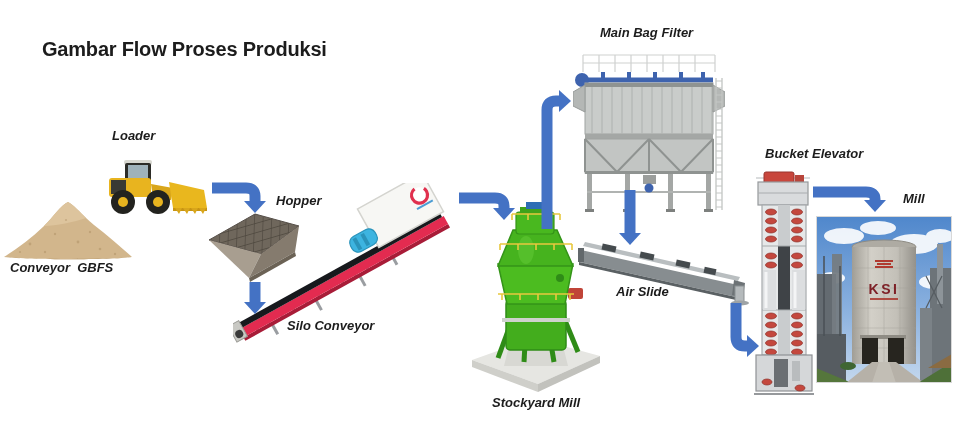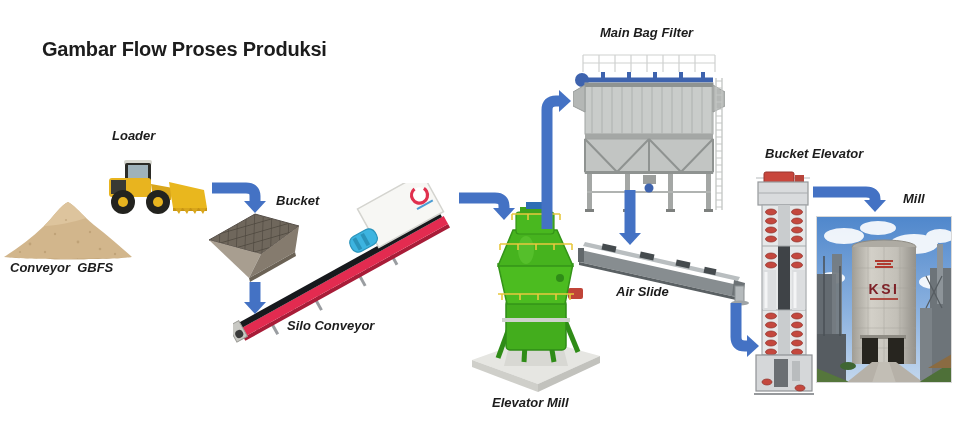--- a/index.html
+++ b/index.html
@@ -78,21 +78,21 @@
         <path d="M0,0 H9 M0,0 V9" stroke="#453f36" stroke-width="1.3" fill="none"></path>
       </pattern>
     </defs>
     <polygon points="6,30 52,4 96,16 58,44" fill="#6f675c"></polygon>
     <polygon points="6,30 52,4 96,16 58,44" fill="url(#hgrid)" opacity="0.85"></polygon>
     <polygon points="6,30 52,4 96,16 58,44" fill="none" stroke="#57504a" stroke-width="1"></polygon>
     <polygon points="6,30 58,44 46,68" fill="#a89e90"></polygon>
     <polygon points="58,44 96,16 92,42 46,68" fill="#857b6e"></polygon>
     <polygon points="46,68 92,42 93,46 47,72" fill="#6b6255"></polygon>
   </svg>
-  <div class="abs label" style="left:276px;top:194px;">Bucket</div>
+  <div class="abs label" style="left:276px;top:194px;">Hopper</div>
 
   <svg class="abs" style="left:233px;top:183px;" width="242" height="164" viewBox="0 0 242 164">
     <g transform="rotate(-29 8 150)">
 
       <g stroke="#8f9296" stroke-width="1.4">
         <path d="M20,158 L34,147 M34,158 L48,147 M48,158 L62,147 M62,158 L76,147 M76,158 L90,147 M90,158 L104,147 M104,158 L118,147 M118,158 L132,147 M132,158 L146,147 M146,158 L160,147 M160,158 L174,147"></path>
         <path d="M14,147 H180" stroke-width="1.2"></path>
       </g>
       <g fill="#9a9da1">
         <rect x="38" y="156" width="3" height="13"></rect>
@@ -146,21 +146,21 @@
     <rect x="52" y="5" width="30" height="7" fill="#3fa31b"></rect>
     <rect x="58" y="0" width="17" height="7" fill="#2e6db5"></rect>
 
     <g stroke="#e8c83e" stroke-width="1.6" fill="none">
       <path d="M44,12 H92 M44,12 V18 M60,12 V18 M76,12 V18 M92,12 V18"></path>
       <path d="M32,42 H104 M32,42 V48 M50,42 V48 M68,42 V48 M86,42 V48 M104,42 V48"></path>
       <path d="M30,92 H106 M34,92 V98 M52,92 V98 M70,92 V98 M88,92 V98 M102,92 V98"></path>
     </g>
     <circle cx="92" cy="76" r="4" fill="#2f8c17"></circle>
   </svg>
-  <div class="abs label" style="left:492px;top:396px;">Elevator Mill</div>
+  <div class="abs label" style="left:492px;top:396px;">Stockyard Mill</div>
 
   <svg class="abs" style="left:573px;top:50px;" width="152" height="166" viewBox="0 0 152 166">
     <defs>
       <pattern id="panels" width="10" height="8" patternUnits="userSpaceOnUse">
         <rect width="10" height="8" fill="none"></rect>
         <path d="M9,0 V8" stroke="#b2b5b3" stroke-width="1.2"></path>
       </pattern>
       <pattern id="rungs" width="8" height="7" patternUnits="userSpaceOnUse">
         <path d="M0,3 H8" stroke="#c4c7c5" stroke-width="1"></path>
       </pattern>

